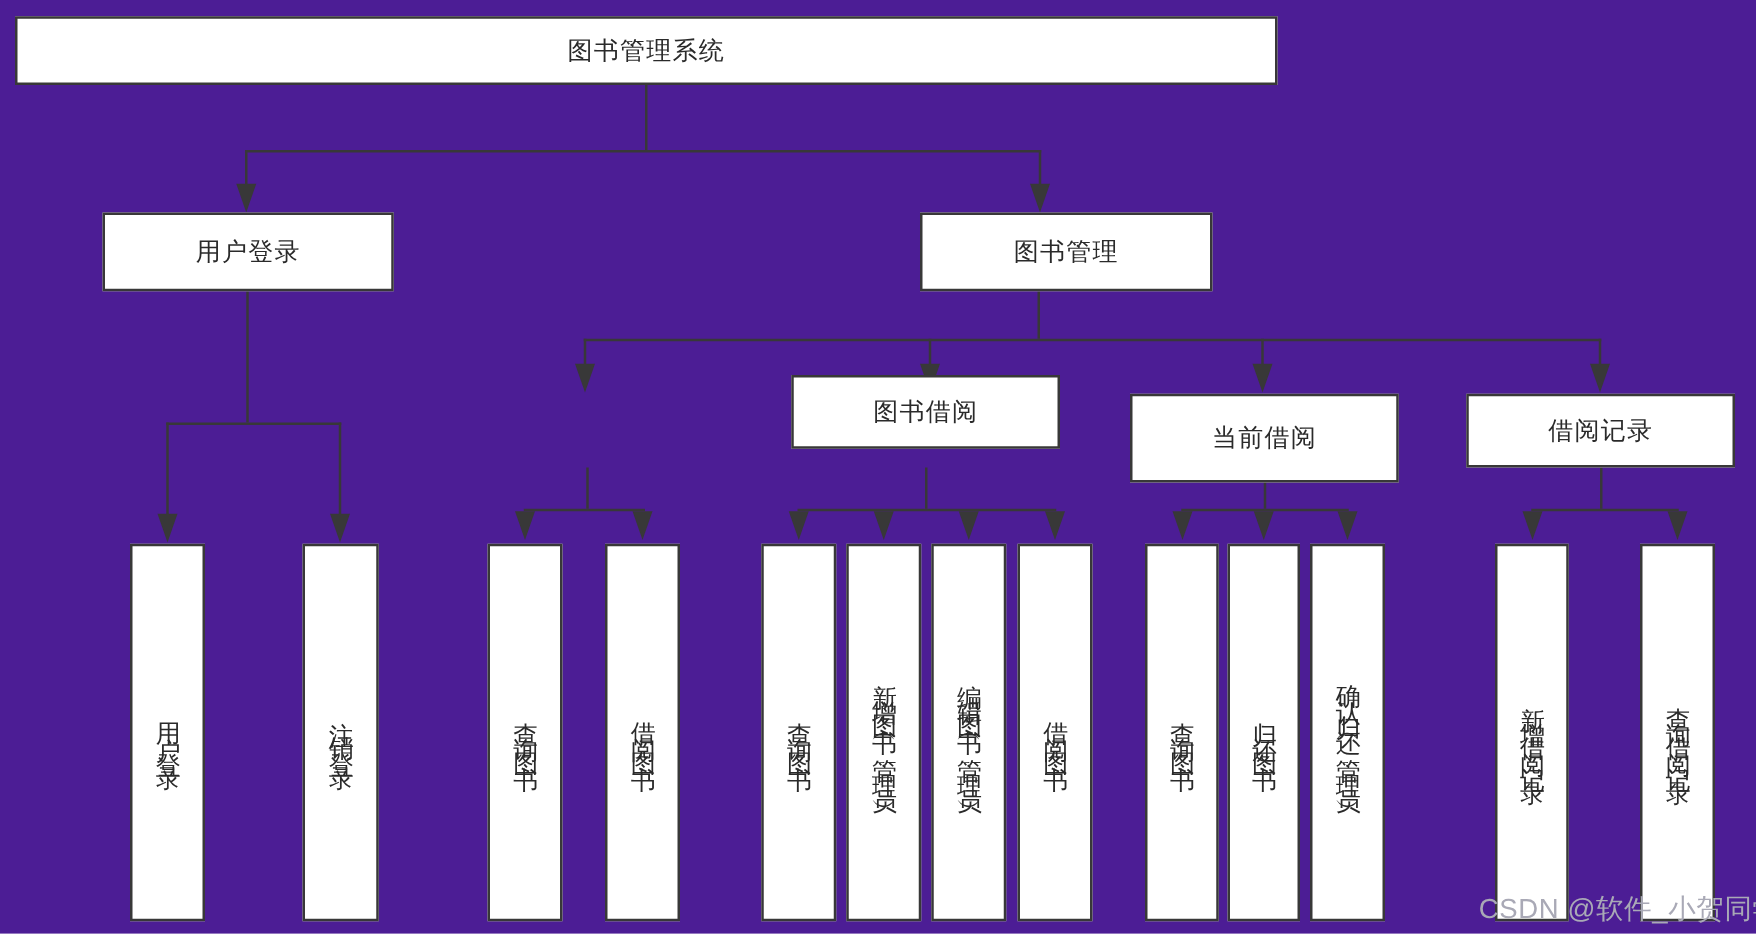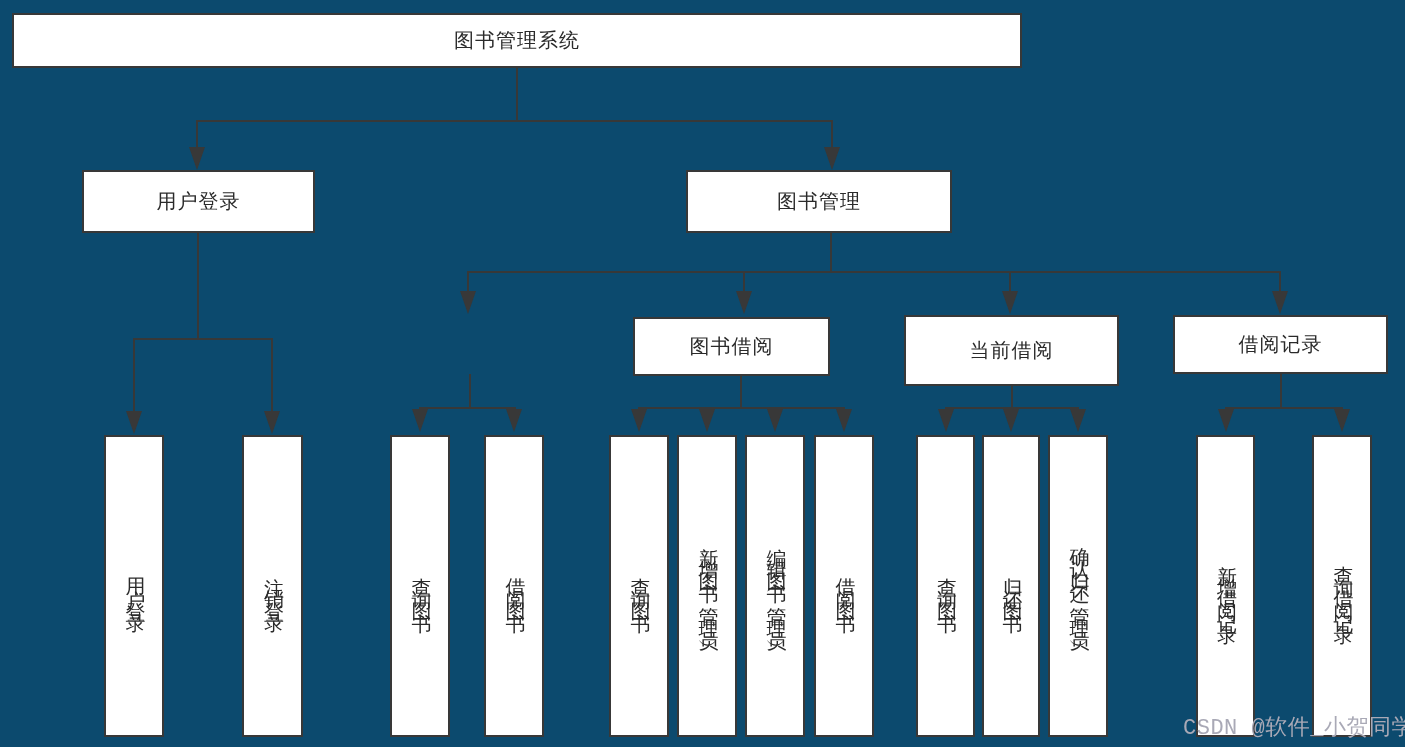--- a/index.html
+++ b/index.html
@@ -1,18 +1,18 @@
 <!DOCTYPE html>
 <html><head>
 <meta charset="utf-8">
 <style>
   html,body{margin:0;padding:0;background:#ffffff;}
   .canvas{
-    position:relative;width:1405px;height:747px;background:#0c4a6e;overflow:hidden;
-    font-family:Liberation Mono, monospace;color:#222222;
+    position:relative;width:1405px;height:747px;background:#4c1d95;overflow:hidden;
+    font-family:Liberation Sans, sans-serif;color:#222222;
   }
   .box{
     position:absolute;border:2px solid #383838;background:#ffffff;
     display:flex;align-items:center;justify-content:center;
     font-size:20px;color:#2a2a2a;box-sizing:border-box;letter-spacing:1px;
   }
   .vbox{letter-spacing:0;}
   .vbox .vtext{
     writing-mode:vertical-rl;text-orientation:mixed;
     font-size:20px;letter-spacing:12px;line-height:1;color:#2a2a2a;
@@ -79,24 +79,24 @@
 
   <div class="vl" style="left:1280px;top:374px;height:33px"></div>
   <div class="hl" style="left:1225px;top:407px;width:118px"></div>
   <div class="arrow" style="left:1218px;top:409px"></div>
   <div class="arrow" style="left:1334px;top:409px"></div>
 
   <div class="box" style="left:12px;top:13px;width:1010px;height:55px">图书管理系统</div>
 
   <div class="box" style="left:82px;top:170px;width:233px;height:63px">用户登录</div>
 
-  <div class="box" style="left:686px;top:170px;width:266px;height:63px">图书管理</div>
+  <div class="box" style="left:736px;top:170px;width:234px;height:63px">图书管理</div>
 
 
-  <div class="box" style="left:633px;top:317px;width:197px;height:59px">图书借阅</div>
+  <div class="box" style="left:633px;top:300px;width:215px;height:59px">图书借阅</div>
 
   <div class="box" style="left:904px;top:315px;width:215px;height:71px">当前借阅</div>
 
   <div class="box" style="left:1173px;top:315px;width:215px;height:59px">借阅记录</div>
 
   <div class="box vbox" style="left:104px;top:435px;width:60px;height:302px">
     <span class="vtext">用户登录</span>
   </div>
   <div class="box vbox" style="left:242px;top:435px;width:61px;height:302px">
     <span class="vtext">注销登录</span>

